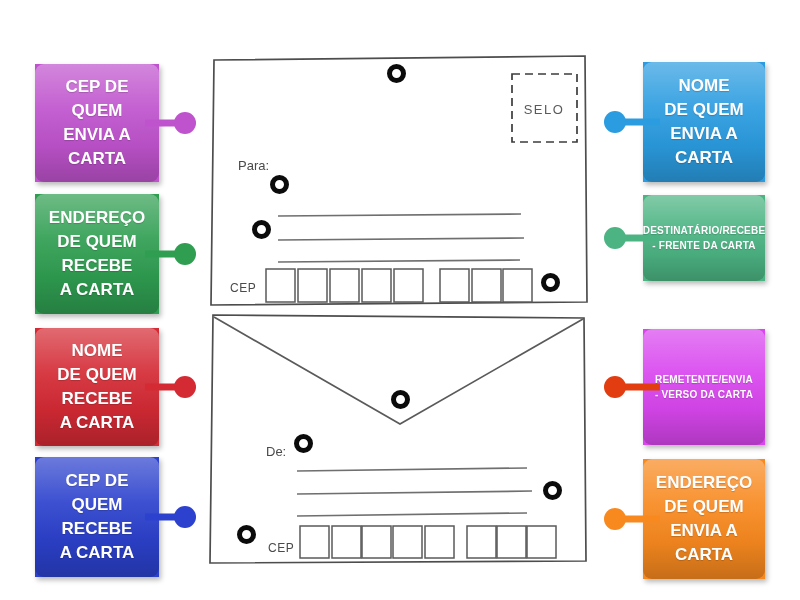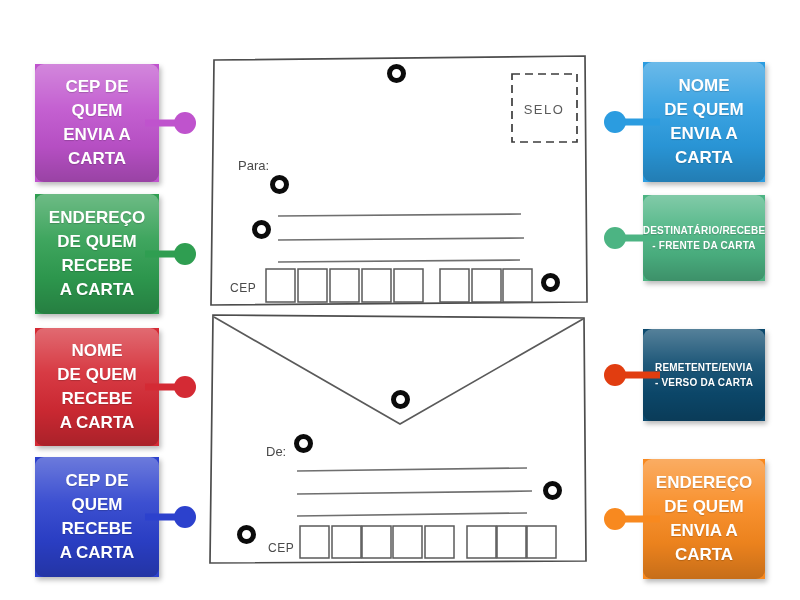--- a/index.html
+++ b/index.html
@@ -170,21 +170,21 @@
 CARTA</span>
   </div>
 
   <div class="card small rightside" style="left: 643px; top: 173px; width: 122px; height: 86px; background-color: rgb(76, 180, 131);">
     <span class="stub" style="background-color: rgb(76, 180, 131);"></span>
     <span class="dot" style="background-color: rgb(76, 180, 131);"></span>
     <span class="txt">DESTINATÁRIO/RECEBE
 - FRENTE DA CARTA</span>
   </div>
 
-  <div class="card small rightside" style="left: 643px; top: 307px; width: 122px; height: 92px; background-color: #0c4a6e;">
+  <div class="card small rightside" style="left: 643px; top: 307px; width: 122px; height: 116px; background-color: #d946ef;">
     <span class="stub" style="background-color: rgb(225, 61, 16);"></span>
     <span class="dot" style="background-color: rgb(225, 61, 16);"></span>
     <span class="txt">REMETENTE/ENVIA
 - VERSO DA CARTA</span>
   </div>
 
   <div class="card large rightside" style="left: 643px; top: 437px; width: 122px; height: 120px; background-color: rgb(248, 137, 31);">
     <span class="stub" style="background-color: rgb(248, 137, 31);"></span>
     <span class="dot" style="background-color: rgb(248, 137, 31);"></span>
     <span class="txt">ENDEREÇO

